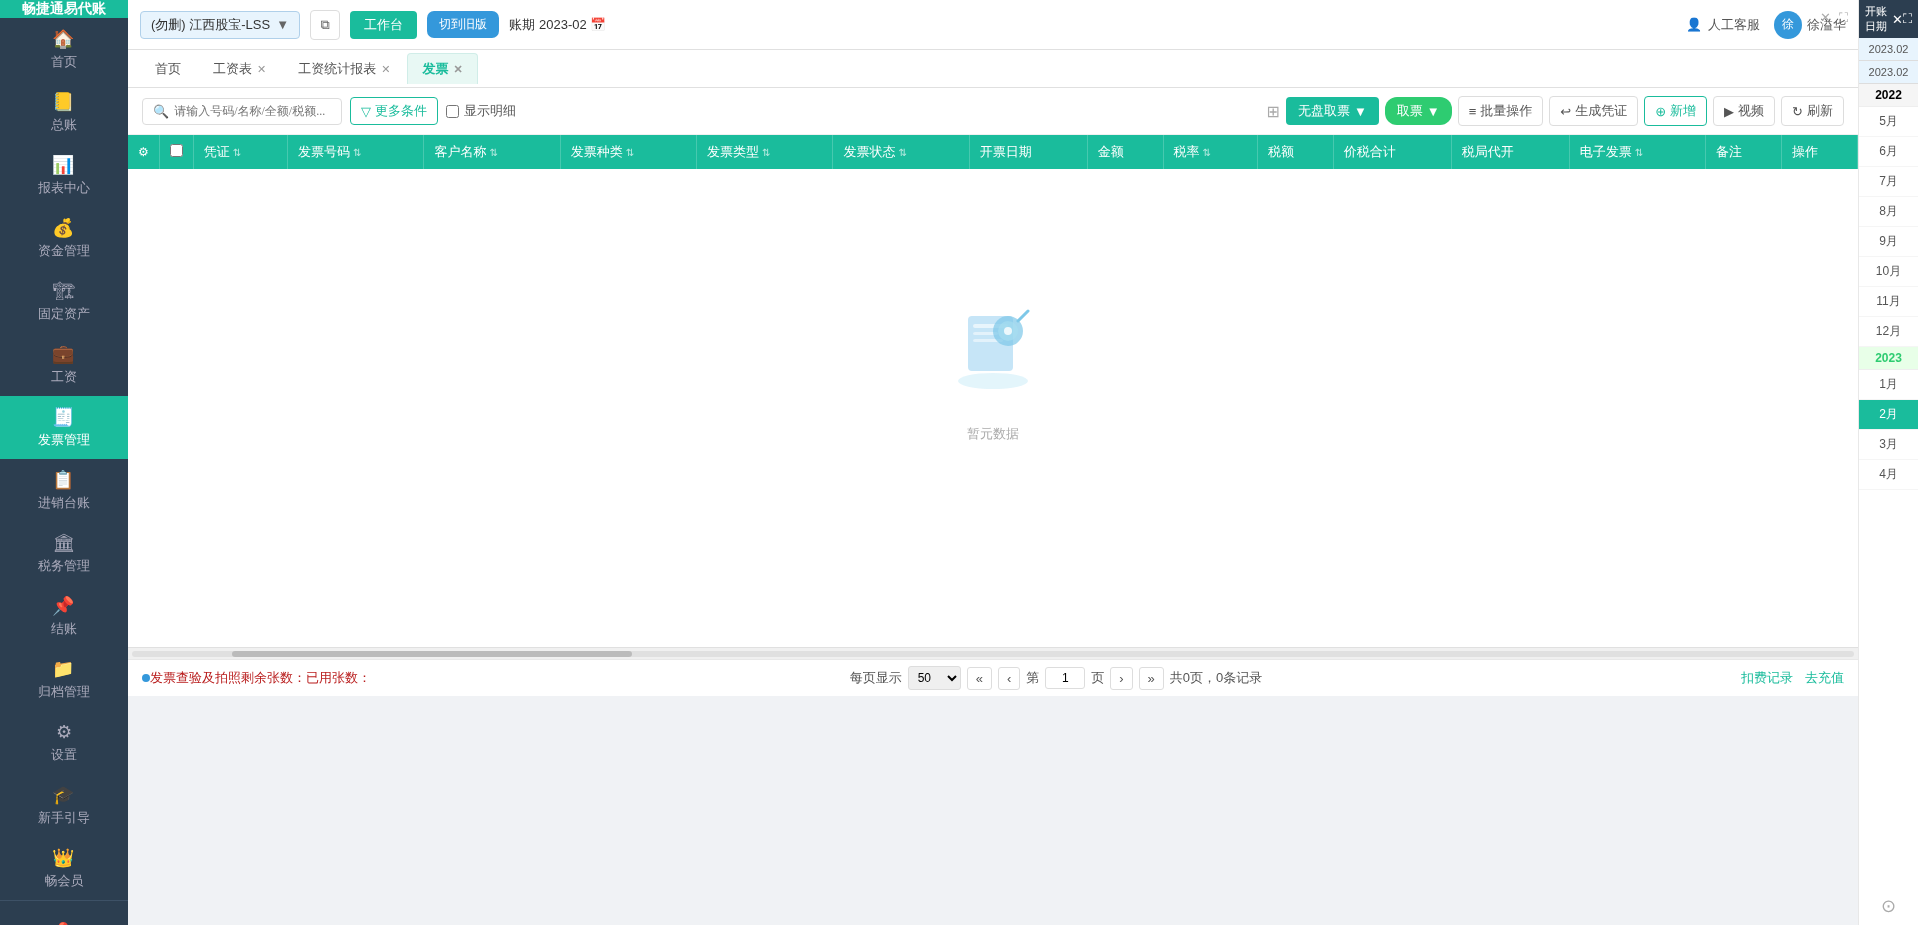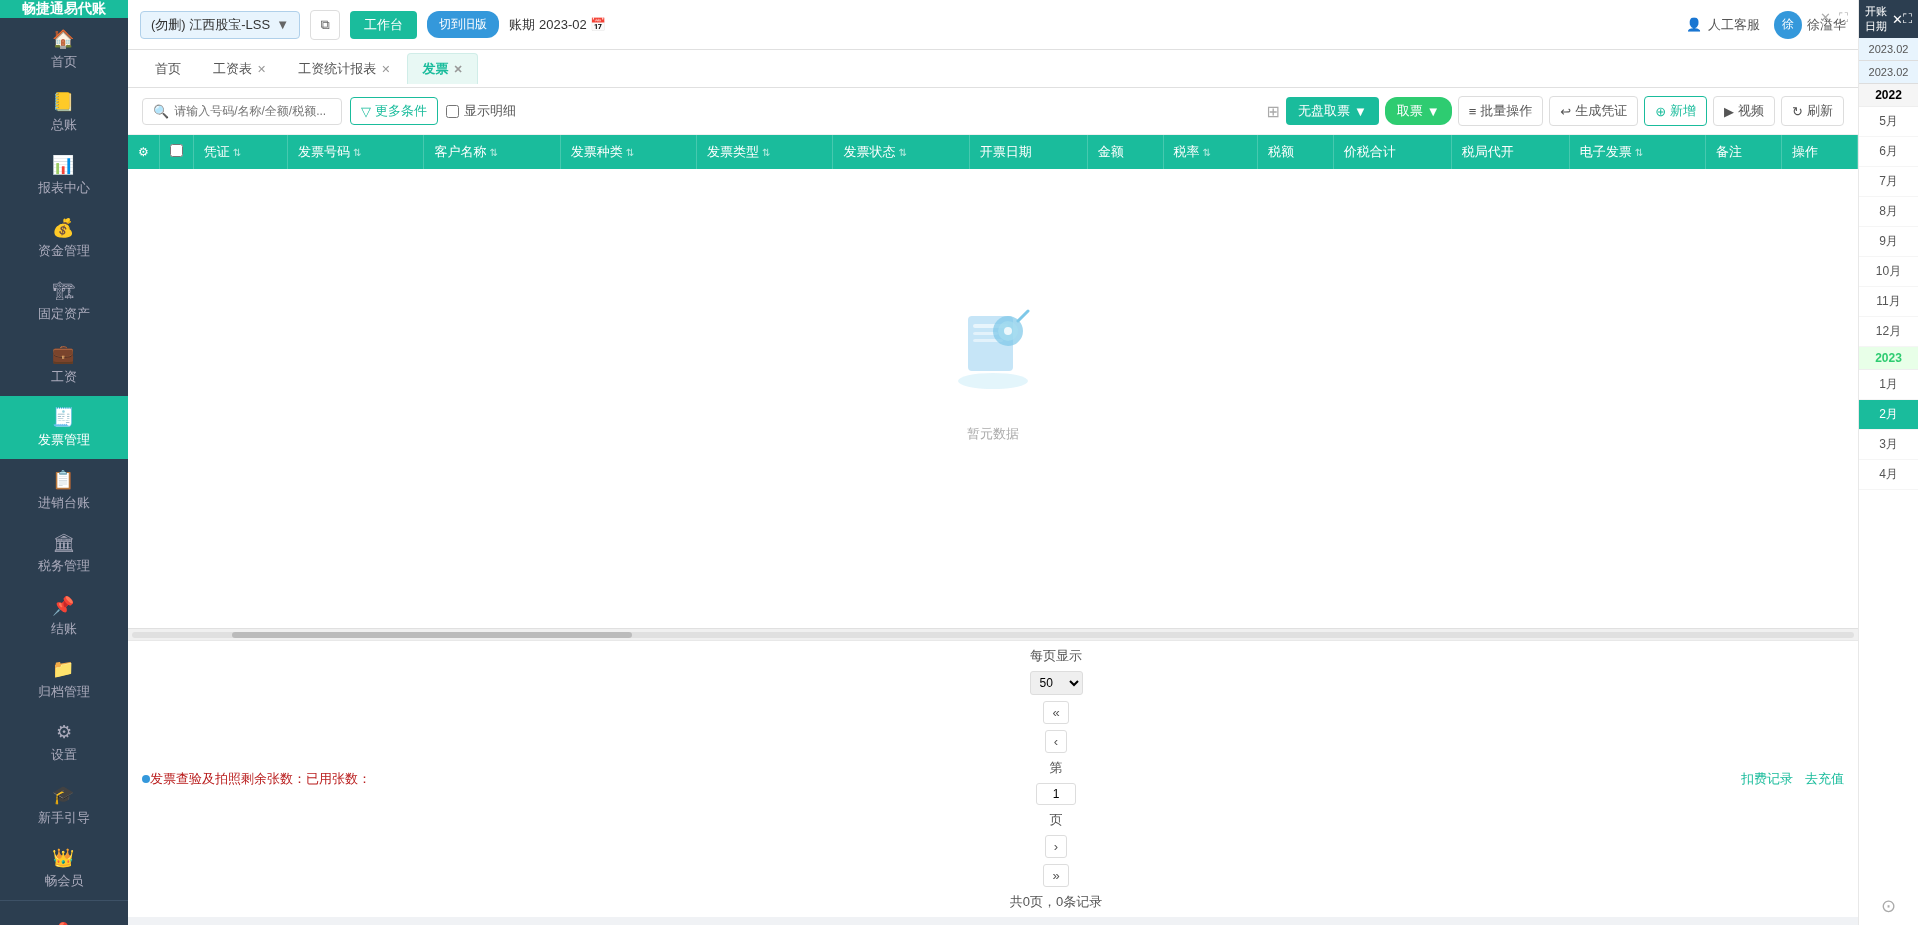--- a/index.html
+++ b/index.html
@@ -16,38 +16,38 @@
       display: flex; flex-direction: column; align-items: center; padding: 10px 0; cursor: pointer; color: #aab; font-size: 12px; gap: 3px;
     }
     .sidebar-item.active { background: #1abc9c; color: white; }
     .sidebar-item .icon { font-size: 18px; }
     .sidebar-bottom {
       margin-top: auto; padding: 10px 0; border-top: 1px solid #3d5166;
     }
     .sidebar-bottom .sidebar-item { font-size: 11px; }
 
     
-    .main { flex: 1; display: flex; flex-direction: column; height: 917px; overflow: hidden; }
+    .main { flex: 1; display: flex; flex-direction: column; height: 696px; overflow: hidden; }
 
     
     .topbar {
       background: white; height: 50px; display: flex; align-items: center; padding: 0 12px; gap: 10px; border-bottom: 1px solid #e0e0e0; position: relative;
     }
     .topbar-company {
       background: #e8f4fd; border: 1px solid #b0d0ea; border-radius: 4px; padding: 4px 10px; font-size: 12px; color: #333; display: flex; align-items: center; gap: 6px; cursor: pointer;
     }
     .topbar-company .arrow { color: #666; }
     .topbar-icon-btn {
       width: 30px; height: 30px; border: 1px solid #ddd; border-radius: 4px; display: flex; align-items: center; justify-content: center; cursor: pointer; color: #666; background: white;
     }
     .btn-workspace {
       background: #1abc9c; color: white; border: none; border-radius: 4px; padding: 5px 14px; cursor: pointer; font-size: 13px;
     }
     .btn-switch {
-      background: #3498db; color: white; border: none; border-radius: 12px; padding: 5px 12px; cursor: pointer; font-size: 12px;
+      background: #3498db; color: white; border: none; border-radius: 7px; padding: 5px 12px; cursor: pointer; font-size: 12px;
     }
     .topbar-period { font-size: 13px; color: #333; display: flex; align-items: center; gap: 4px; }
     .topbar-right { margin-left: auto; display: flex; align-items: center; gap: 14px; color: #555; font-size: 13px; }
     .topbar-right .user-info { display: flex; align-items: center; gap: 5px; cursor: pointer; }
     .avatar { width: 28px; height: 28px; border-radius: 50%; background: #3498db; color: white; display: flex; align-items: center; justify-content: center; font-size: 12px; }
 
     
     .tabbar {
       background: white; height: 38px; display: flex; align-items: center; padding: 0 12px; border-bottom: 1px solid #e0e0e0; gap: 2px;
     }
@@ -71,21 +71,21 @@
     .subtab.active { color: #1abc9c; border-bottom: 2px solid #1abc9c; font-weight: bold; }
 
     
     .toolbar {
       display: flex; align-items: center; padding: 8px 14px; gap: 8px; border-bottom: 1px solid #f0f0f0;
     }
     .toolbar-left { display: flex; align-items: center; gap: 8px; flex: 1; }
     .search-box {
       border: 1px solid #ddd; border-radius: 4px; padding: 5px 10px; width: 200px; font-size: 12px; display: flex; align-items: center; gap: 5px; color: #999;
     }
-    .search-box input { border: none; outline: none; width: 160px; font-size: 12px; color: #14532d; }
+    .search-box input { border: none; outline: none; width: 160px; font-size: 12px; color: #14532d; font-family: Liberation Serif, serif; }
     .filter-btn {
       display: flex; align-items: center; gap: 4px; color: #1abc9c; cursor: pointer; font-size: 12px; border: 1px solid #1abc9c; padding: 4px 10px; border-radius: 4px;
     }
     .show-detail { display: flex; align-items: center; gap: 5px; font-size: 12px; color: #555; cursor: pointer; }
     .toolbar-right { display: flex; align-items: center; gap: 6px; }
     .btn-no-ticket {
       background: #1abc9c; color: white; border: none; border-radius: 4px; padding: 5px 12px; cursor: pointer; font-size: 12px; display: flex; align-items: center; gap: 4px;
     }
     .btn-ticket {
       background: #2ecc71; color: white; border: none; border-radius: 12px; padding: 5px 12px; cursor: pointer; font-size: 12px; display: flex; align-items: center; gap: 4px;
@@ -113,21 +113,21 @@
     .empty-state { display: flex; flex-direction: column; align-items: center; justify-content: center; flex: 1; min-height: 400px; }
     .empty-icon { font-size: 80px; margin-bottom: 10px; }
     .empty-text { color: #aaa; font-size: 13px; }
 
     
     .bottom-bar {
       background: white; border-top: 1px solid #e8e8e8; padding: 6px 14px; display: flex; align-items: center; justify-content: space-between;
     }
     .bottom-left { display: flex; align-items: center; font-size: 12px; color: #b91c1c; }
     .bottom-left .dot { width: 8px; height: 8px; border-radius: 50%; background: #3498db; display: inline-block; }
-    .pagination { display: flex; align-items: center; gap: 6px; font-size: 12px; color: #555; flex-direction: column; }
+    .pagination { display: flex; align-items: center; gap: 6px; font-size: 12px; color: #555; }
     .pagination button { border: 1px solid #ddd; background: white; padding: 3px 8px; border-radius: 3px; cursor: pointer; color: #555; }
     .pagination input { width: 40px; border: 1px solid #ddd; border-radius: 3px; padding: 3px 5px; text-align: center; font-size: 12px; }
     .page-size-select { border: 1px solid #ddd; border-radius: 3px; padding: 3px 5px; font-size: 12px; }
     .bottom-right { display: flex; gap: 12px; font-size: 12px; justify-content: center; }
     .link-text { color: #1abc9c; cursor: pointer; }
 
     
     .right-panel {
       width: 60px; background: white; border-left: 1px solid #e8e8e8; height: 925px; display: flex; flex-direction: column; overflow: hidden;
     }

